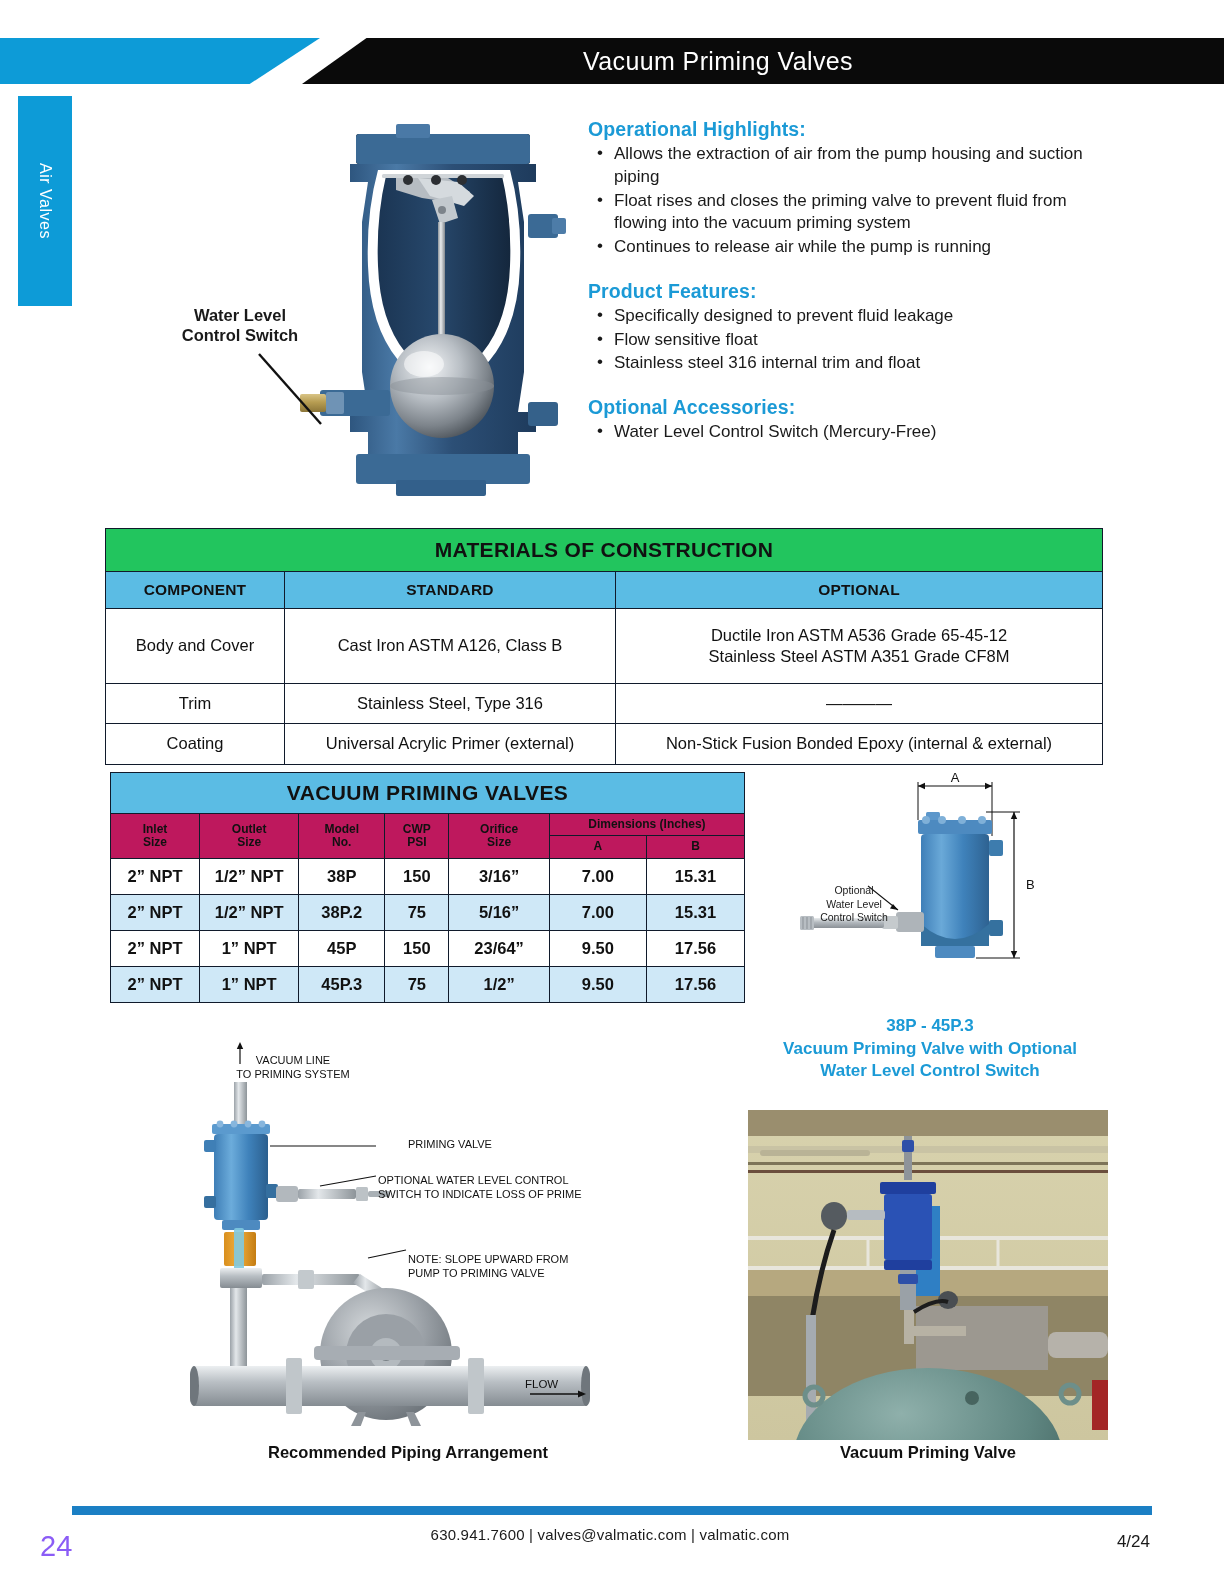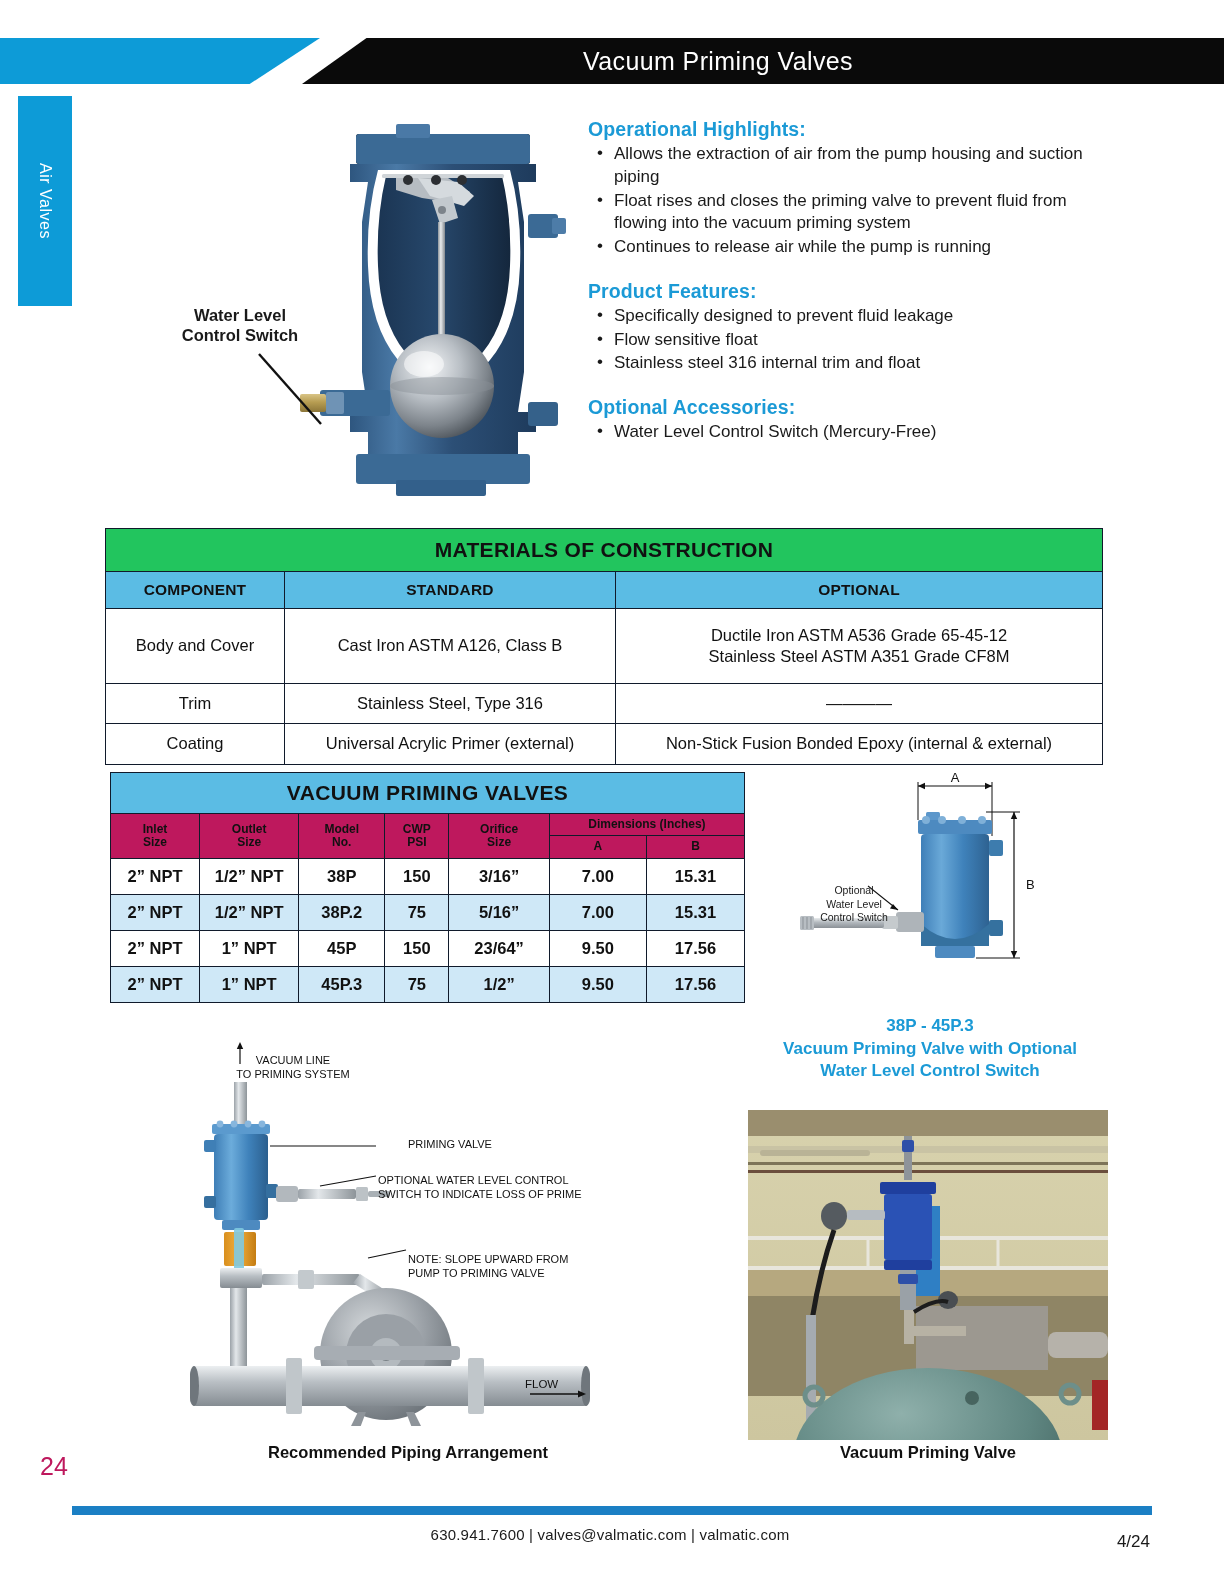--- a/index.html
+++ b/index.html
@@ -118,21 +118,21 @@
     position:absolute; font-size:16.5px; font-weight:700; text-align:center; color:#111;
   }
   #cap-left { left:168px; top:1443px; width:480px; }
   #cap-right{ left:748px; top:1443px; width:360px; }
   
   .footer-bar { position:absolute; left:72px; top:1506px; width:1080px; height:9px; background:#1b7fc4; }
   .footer-txt {
     position:absolute; top:1526px; left:300px; width:620px; text-align:center;
     font-size:15px; color:#1a1a1a; letter-spacing:.2px;
   }
-  .pg-left { position:absolute; left:40px; top:1452px; font-size:25px; color:#be185d; }
+  .pg-left { position:absolute; left:40px; top:1530px; font-size:29px; color:#8b5cf6; }
   .pg-right{ position:absolute; right:74px; top:1532px; font-size:17px; color:#1a1a1a; }
 </style>
 </head>
 <body>
 
 <div class="header">
   <div class="header-blue"></div>
   <div class="header-black"></div>
   <div class="header-title">Vacuum Priming Valves</div>
 </div>

